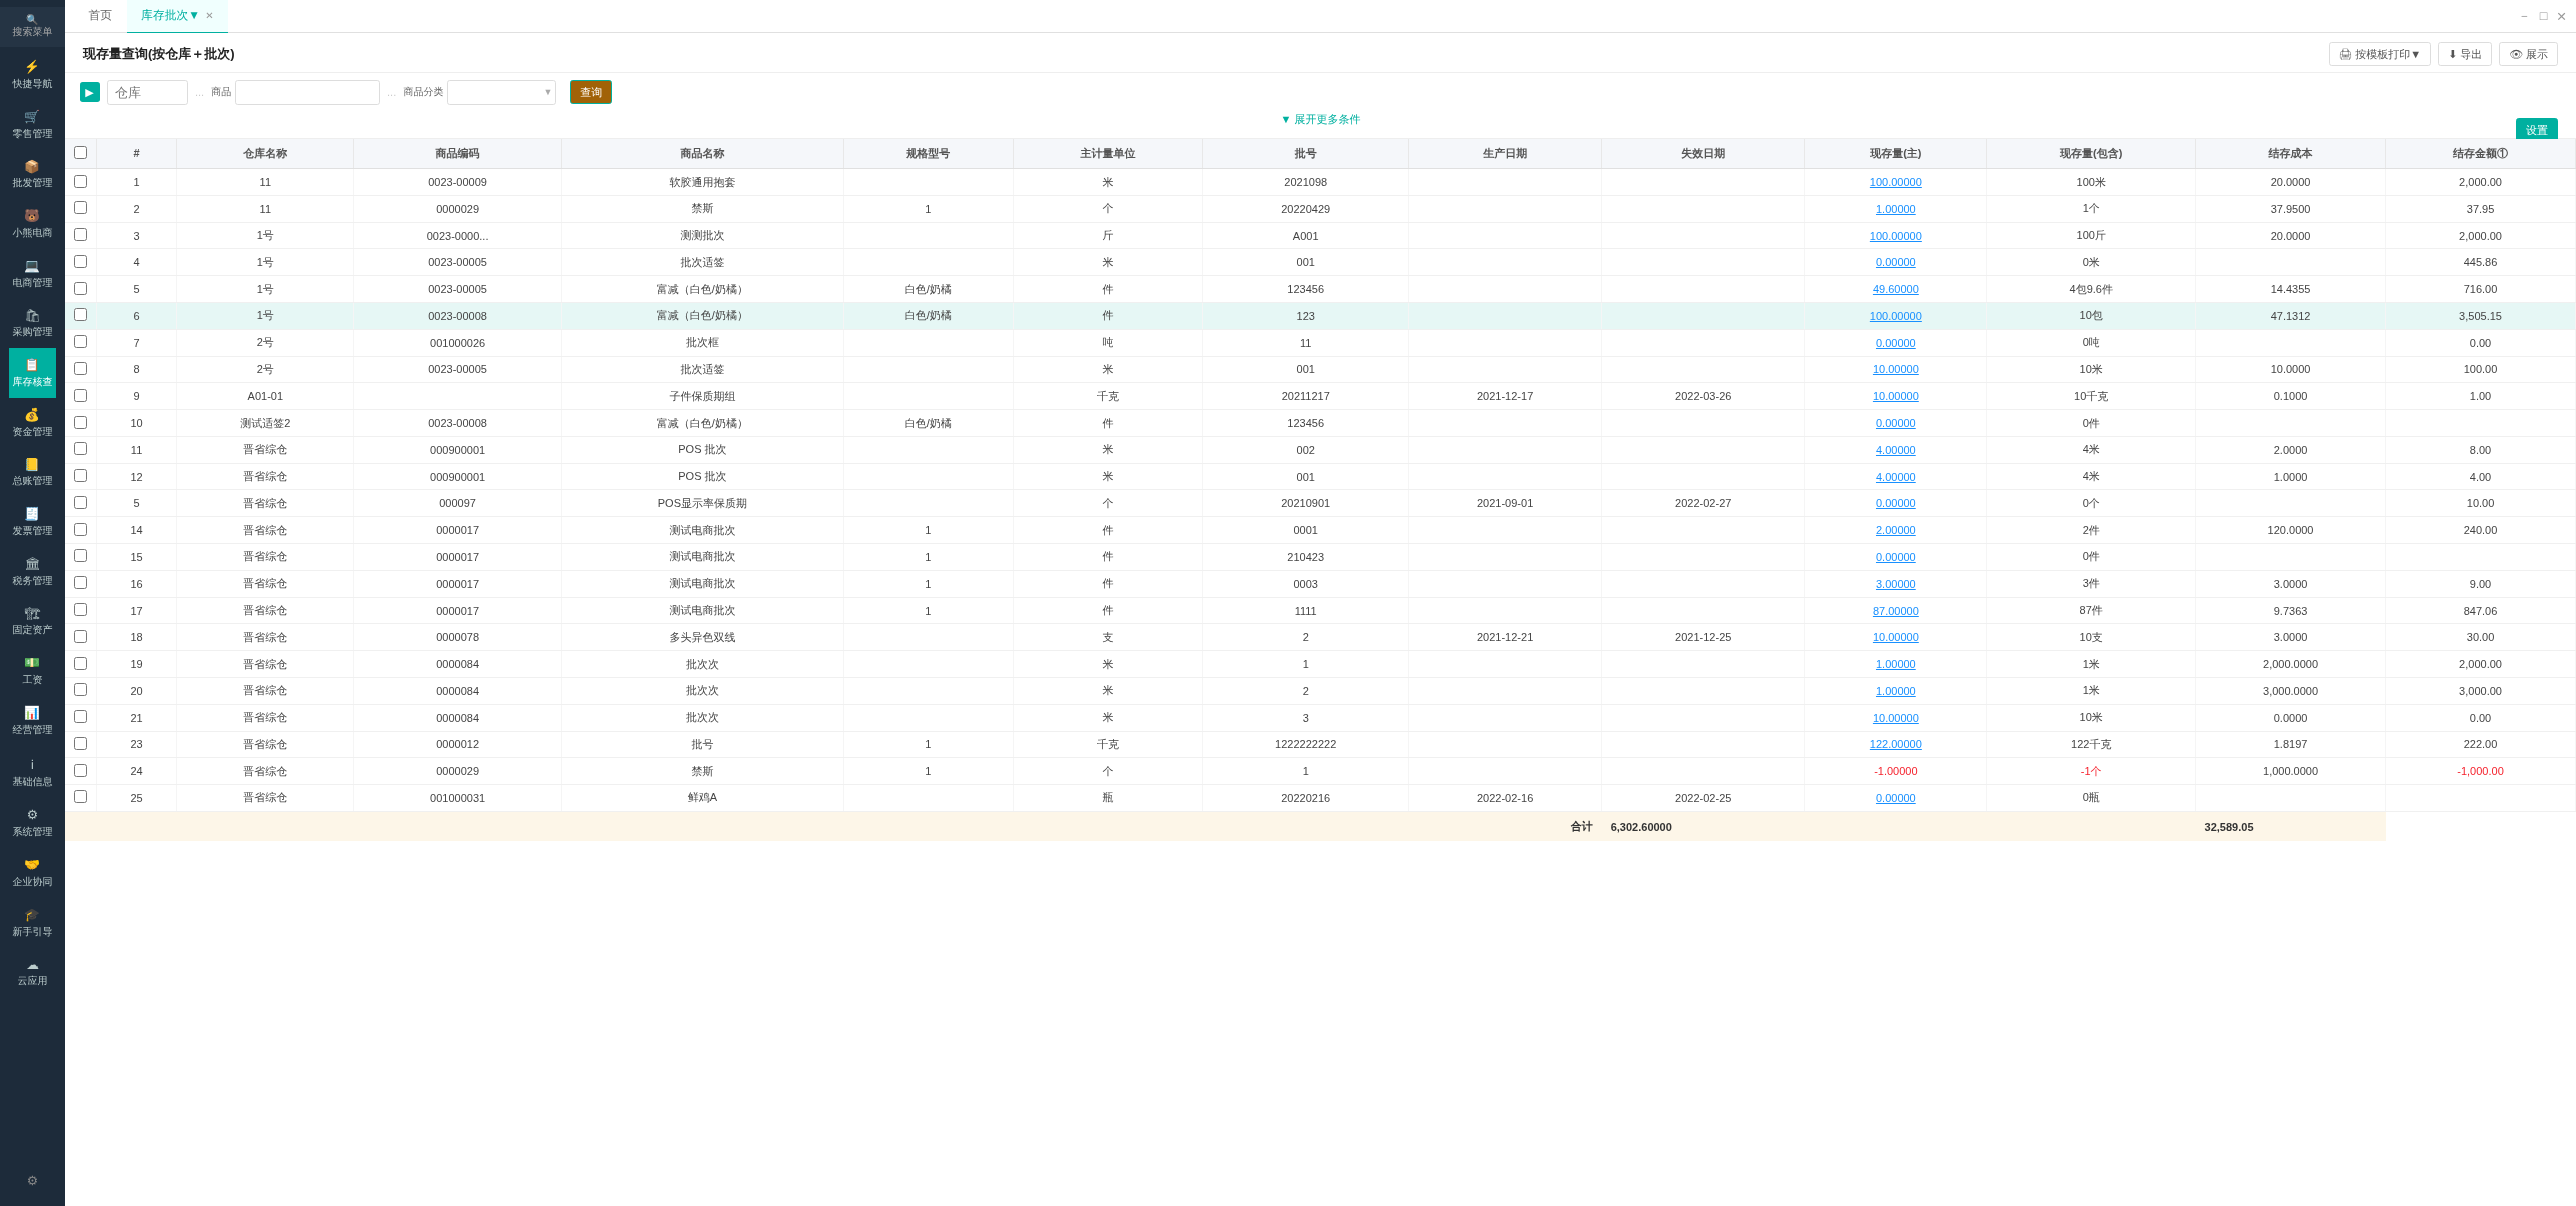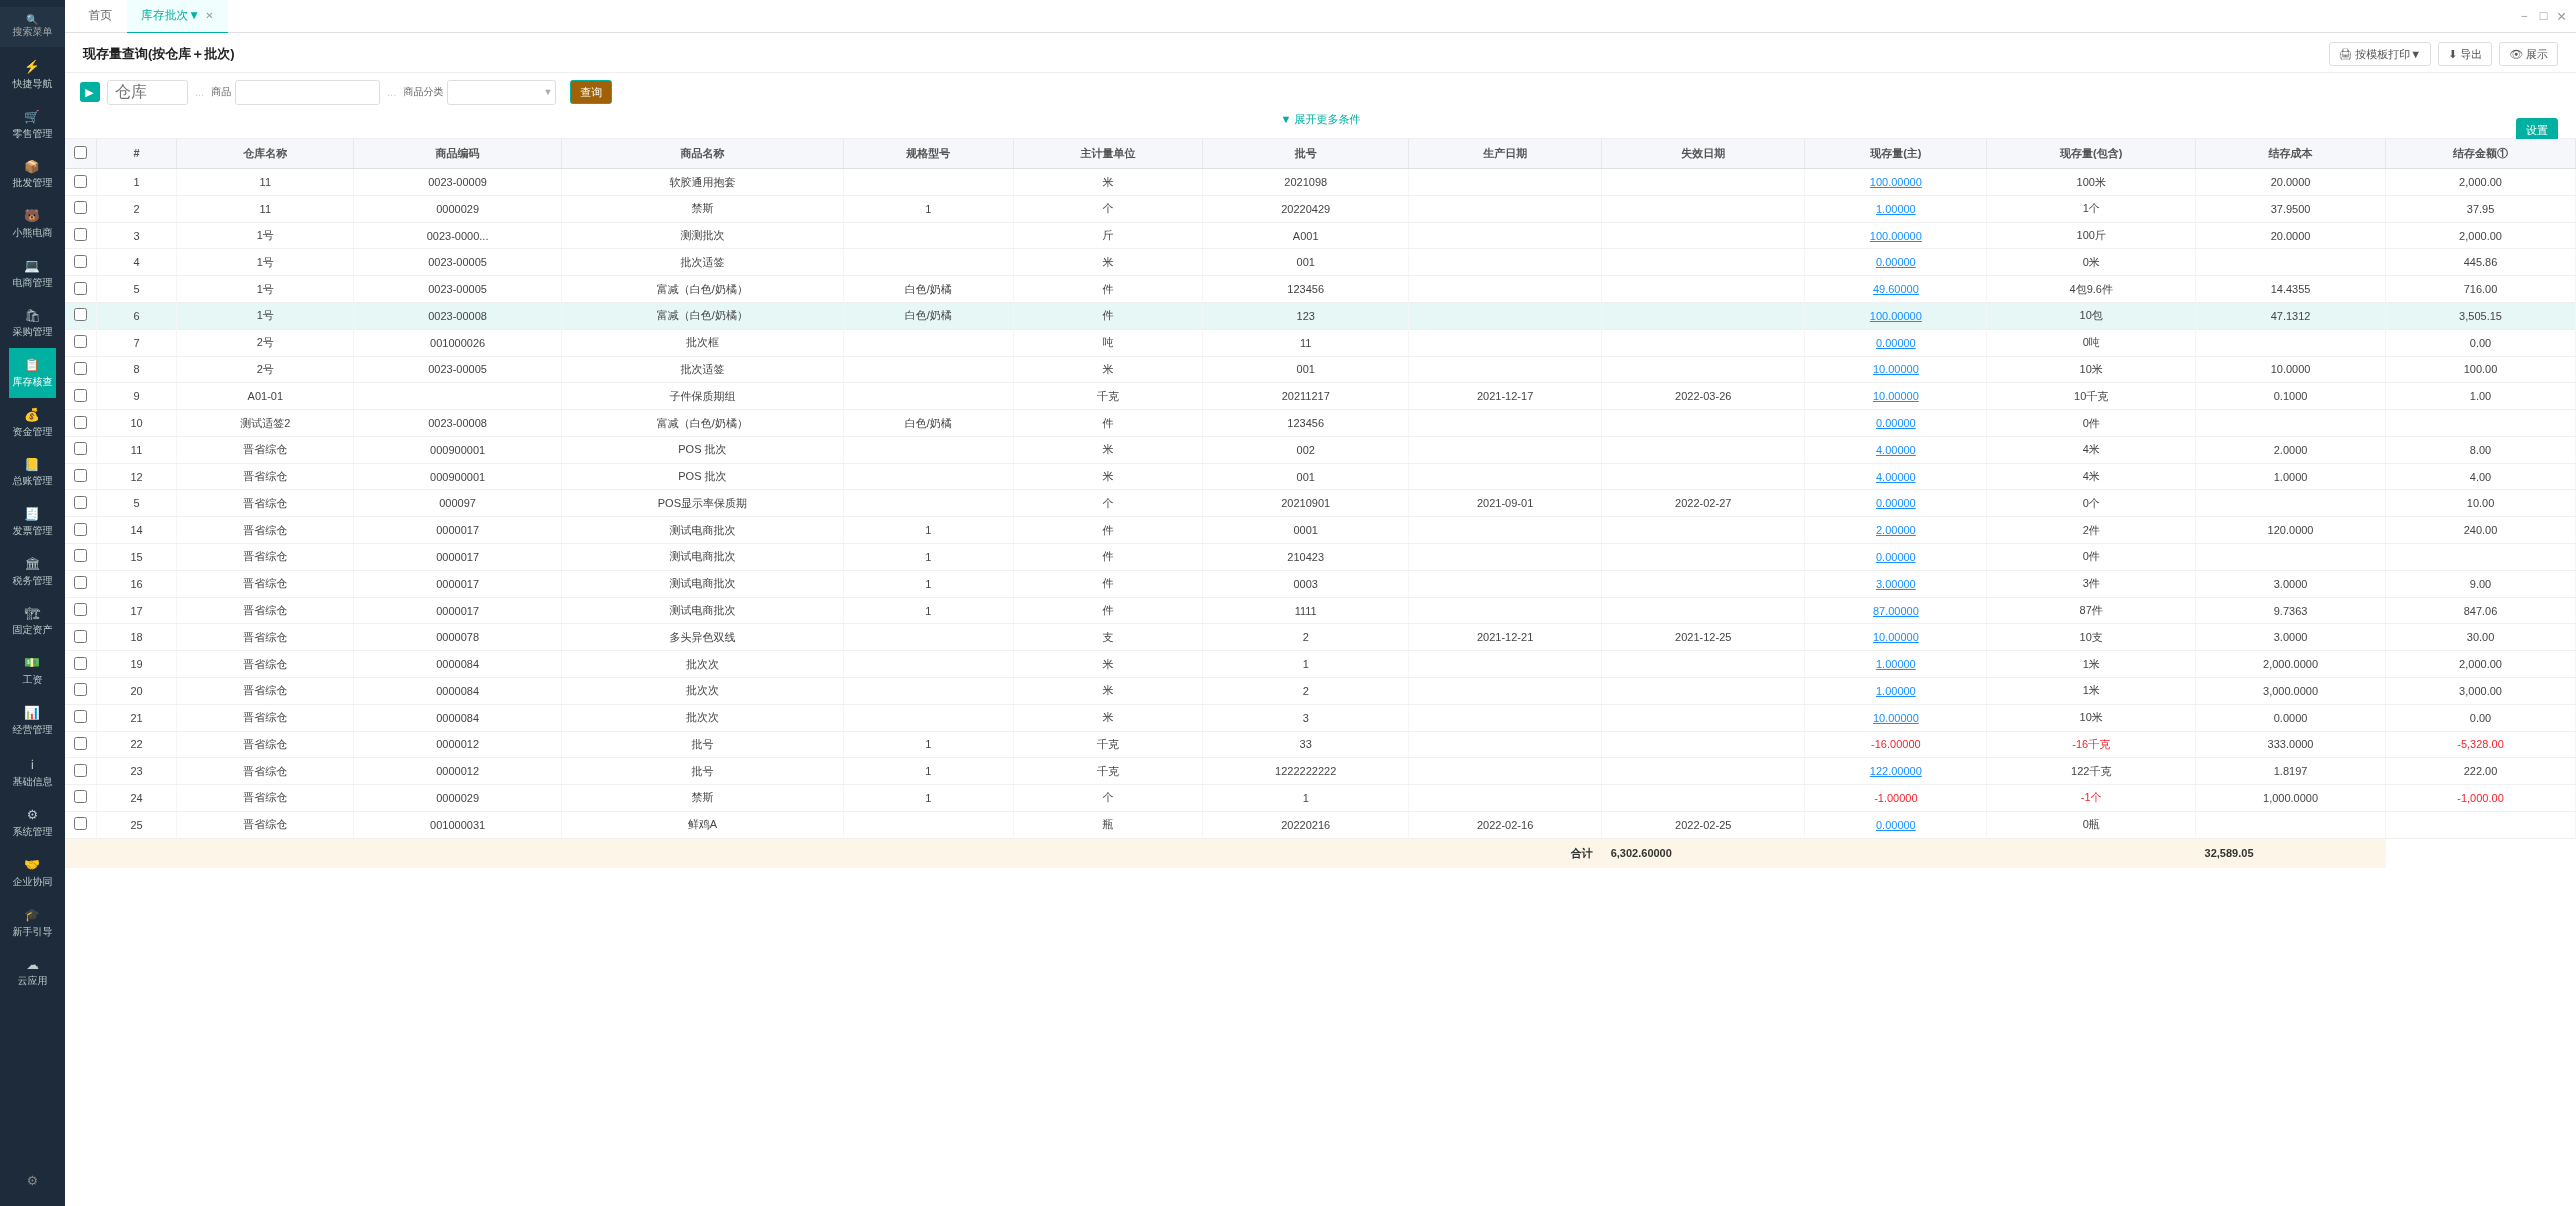--- a/index.html
+++ b/index.html
@@ -29,21 +29,21 @@
     .header-actions { display: flex; align-items: center; gap: 7.2px; }
     .header-btn { display: flex; align-items: center; gap: 2.7px; padding: 3.6px 9px; border: 0.9px solid #ddd; border-radius: 2.7px; background: #fff; font-size: 11px; cursor: pointer; color: #555; }
     .header-btn.primary { background: #a16207; color: #fff; border-color: #00b0a0; }
 
     
     .filter-area { background: #fff; padding: 7.2px 14.5px; border-bottom: 0.9px solid #eee; flex-shrink: 0; }
     .filter-row { display: flex; align-items: center; gap: 7.2px; flex-wrap: wrap; }
     .filter-expand { display: flex; align-items: center; justify-content: center; padding: 3.6px 0; color: #00b0a0; font-size: 11px; cursor: pointer; }
     .filter-field { display: flex; align-items: center; gap: 3.6px; }
     .filter-label { font-size: 10px; color: #666; white-space: nowrap; }
-    .filter-input { border: 0.9px solid #ddd; border-radius: 2.7px; padding: 2.7px 7.2px; font-size: 16px; height: 25px; min-width: 72px; outline: none; }
+    .filter-input { border: 0.9px solid #ddd; border-radius: 2.7px; padding: 2.7px 7.2px; font-size: 13px; height: 25px; min-width: 72px; outline: none; }
     .filter-sep { color: #ccc; }
     .filter-arrow-btn { width: 20px; height: 20px; background: #00b0a0; color: #fff; border: none; border-radius: 2.7px; cursor: pointer; display: flex; align-items: center; justify-content: center; font-size: 11px; }
 
     
     .table-wrap { flex: 1; overflow: auto; background: #fff; }
     table { width: 100%; border-collapse: collapse; font-size: 11px; }
     thead th { background: #f5f7fa; color: #555; font-weight: 600; padding: 7.2px 9px; border-bottom: 0.9px solid #e0e0e0; border-right: 0.9px solid #e8e8e8; text-align: center; white-space: nowrap; position: sticky; top: 0; z-index: 2; }
     tbody td { padding: 5.4px 9px; border-bottom: 0.9px solid #f0f0f0; border-right: 0.9px solid #f5f5f5; text-align: center; color: #444; white-space: nowrap; }
     tbody tr.highlight { background: #e6f7f5; }
     .link-cell { color: #1890ff; cursor: pointer; text-decoration: underline; }
@@ -570,36 +570,20 @@
     <td>3</td>
     <td></td>
     <td></td>
     <td class="link-cell">10.00000</td>
     <td class="">10米</td>
     <td>0.0000</td>
     <td class="">0.00</td>
   </tr>
           <tr>
     <td><input type="checkbox" style=""></td>
-    <td>22</td>
-    <td>晋省综仓</td>
-    <td>0000012</td>
-    <td>批号</td>
-    <td>1</td>
-    <td>千克</td>
-    <td>33</td>
-    <td></td>
-    <td></td>
-    <td class="red-cell">-16.00000</td>
-    <td class="red-cell">-16千克</td>
-    <td>333.0000</td>
-    <td class="red-cell">-5,328.00</td>
-  </tr>
-          <tr>
-    <td><input type="checkbox" style=""></td>
     <td>23</td>
     <td>晋省综仓</td>
     <td>0000012</td>
     <td>批号</td>
     <td>1</td>
     <td>千克</td>
     <td>1222222222</td>
     <td></td>
     <td></td>
     <td class="link-cell">122.00000</td>

